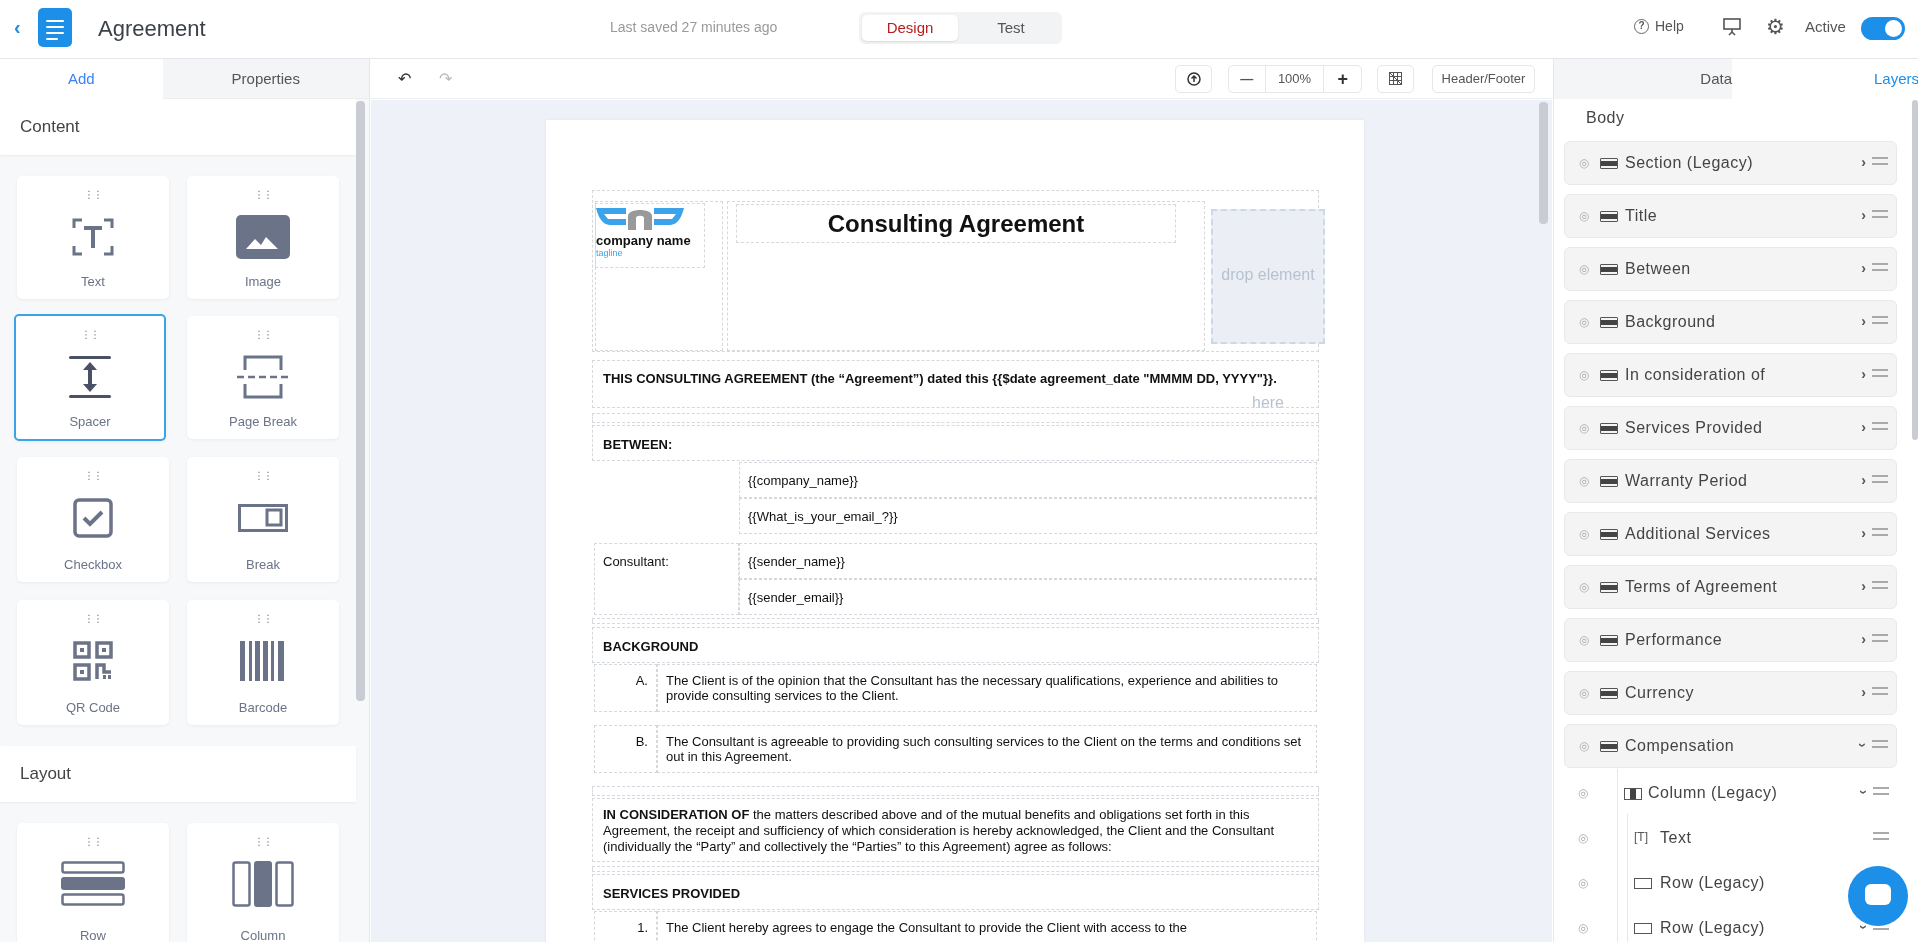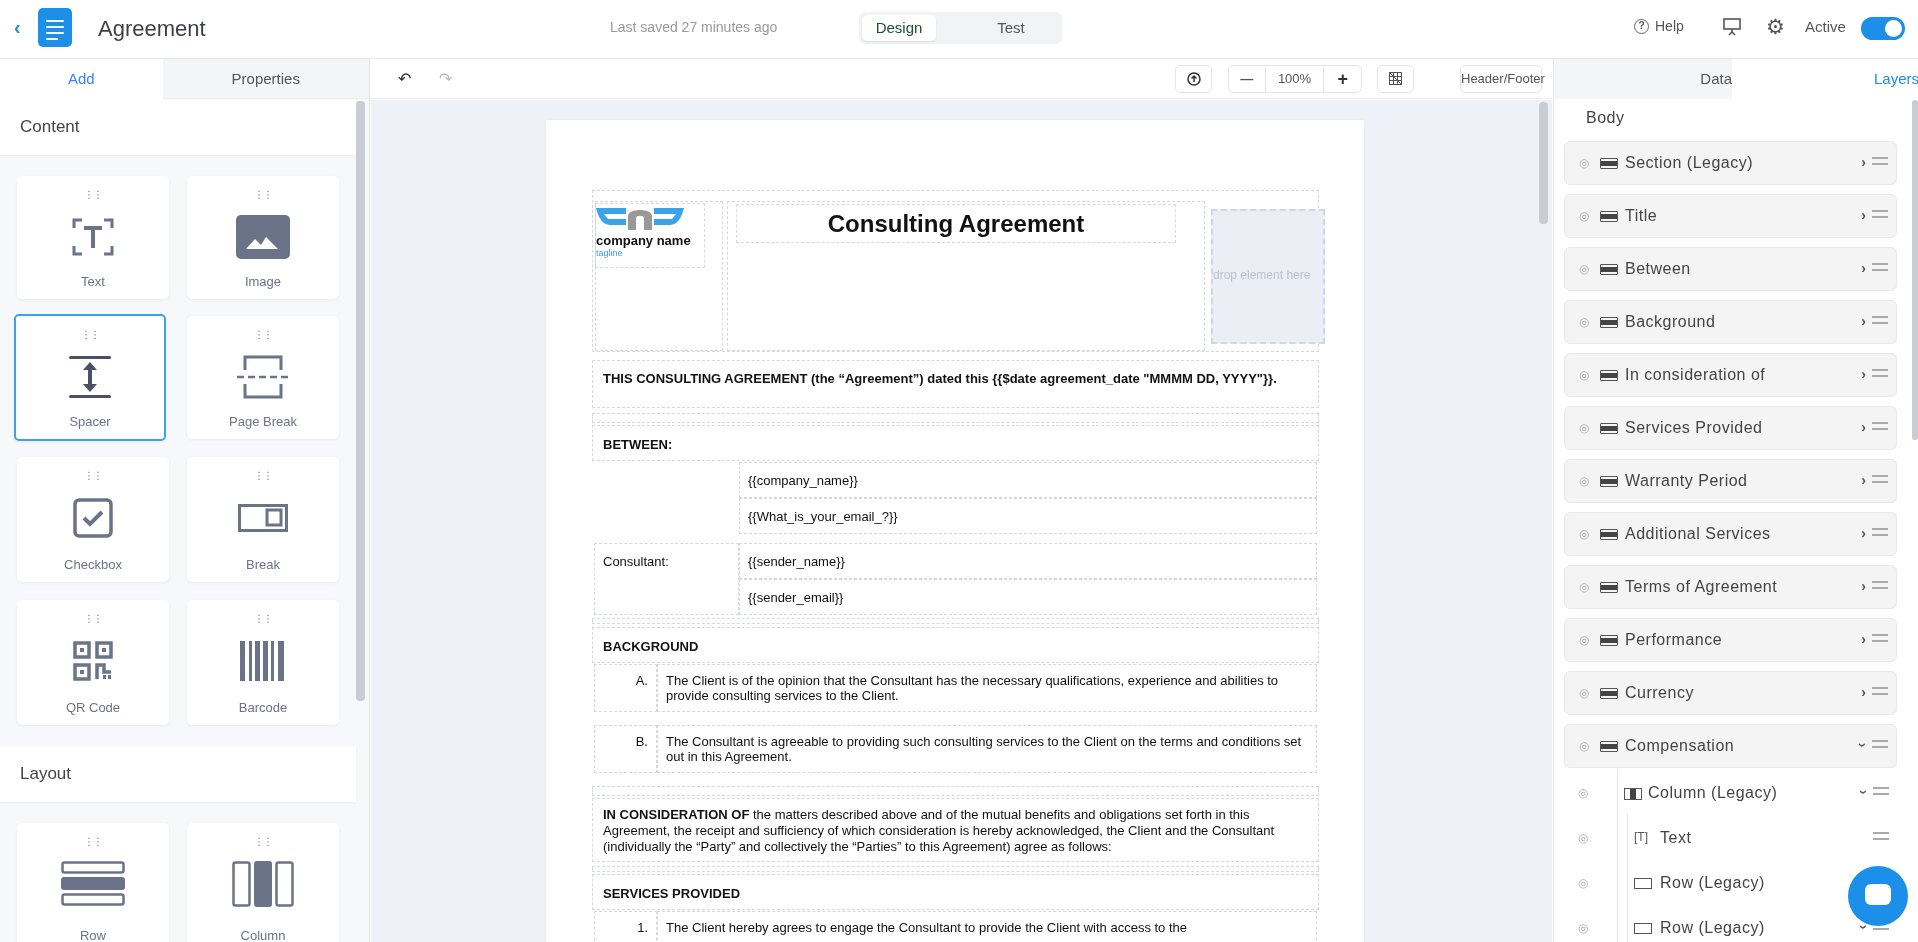--- a/index.html
+++ b/index.html
@@ -5,21 +5,21 @@
 *{box-sizing:border-box;margin:0;padding:0}
 html,body{width:1918px;height:942px;overflow:hidden;background:#fff;font-family:"Liberation Sans",sans-serif;color:#333}
 .topbar{position:absolute;left:0;top:0;width:1918px;height:59px;background:#fff;border-bottom:1px solid #e4e6ea}
 .back{position:absolute;left:14px;top:16px;color:#1c8fe8;font-size:20px;font-weight:bold}
 .docicon{position:absolute;left:38px;top:8px;width:34px;height:39px;background:#1c8fe8;border-radius:5px}
 .docicon i{position:absolute;left:8px;height:2px;background:#fff;border-radius:1px}
 .apptitle{position:absolute;left:98px;top:16px;font-size:22px;color:#3c4048}
 .saved{position:absolute;left:610px;top:19px;font-size:14px;color:#999}
 .seg{position:absolute;left:859px;top:12px;width:203px;height:32px;background:#f2f3f5;border-radius:6px;padding:3px}
 .seg div{position:absolute;top:3px;height:26px;line-height:26px;text-align:center;font-size:15px}
-.seg .on{left:3px;width:74px;background:#fff;border-radius:5px;color:#14532d;box-shadow:0 1px 2px rgba(0,0,0,.1)}
+.seg .on{left:3px;width:96px;background:#fff;border-radius:5px;color:#b91c1c;box-shadow:0 1px 2px rgba(0,0,0,.1)}
 .seg .off{left:104px;width:96px;color:#555}
 .help{position:absolute;left:1634px;top:18px;font-size:14px;color:#555;display:flex;align-items:center;gap:6px}
 .helpic{width:15px;height:15px;border:1.5px solid #666;border-radius:50%;font-size:10px;line-height:12px;text-align:center;font-weight:bold}
 .present{position:absolute;left:1722px;top:17px}
 .gear{position:absolute;left:1766px;top:15px;font-size:21px;color:#555}
 .active{position:absolute;left:1805px;top:18px;font-size:15px;color:#555}
 .toggle{position:absolute;left:1861px;top:17px;width:44px;height:23px;border-radius:12px;background:#1c8fe8}
 .toggle::after{content:"";position:absolute;right:3px;top:3px;width:17px;height:17px;border-radius:50%;background:#fff}
 
 .leftpanel{position:absolute;left:0;top:59px;width:370px;height:883px;background:#f7f8fa;border-right:1px solid #e4e6ea}
@@ -36,21 +36,21 @@
 
 .toolbar{position:absolute;left:371px;top:59px;width:1181px;height:40px;background:#fff;border-bottom:1px solid #eceef1}
 .tbtn{position:absolute;top:6px;height:28px;border:1px solid #e4e6ea;border-radius:5px;background:#fff;font-size:13px;color:#555;text-align:center;line-height:26px}
 .canvas{position:absolute;left:371px;top:100px;width:1181px;height:842px;background:#eef1f8}
 .cscroll{position:absolute;left:1539px;top:102px;width:9px;height:122px;background:#c9cdd3;border-radius:4px}
 .page{position:absolute;left:546px;top:120px;width:818px;height:822px;background:#fff;box-shadow:0 0 3px rgba(0,0,0,.06)}
 .doc{position:absolute;left:592px;top:190px;width:727px;font-family:"Liberation Sans",sans-serif;color:#111;font-size:13px}
 .db{border:1px dashed #d5d8dd}
 .blk{position:absolute;left:0;width:727px}
 .bold{font-weight:bold}
-.drop{position:absolute;border:2px dashed #cdd8e6;background:#ebeff5;color:#b8c2cf;font-size:12px;text-align:left}
+.drop{position:absolute;border:2px dashed #cdd8e6;background:#ebeff5;color:#b8c2cf;font-size:16px;text-align:center}
 
 .rightpanel{position:absolute;left:1553px;top:59px;width:365px;height:883px;background:#fff;border-left:1px solid #e4e6ea}
 .rtab{position:absolute;top:0;height:40px;line-height:40px;text-align:right;font-size:15px}
 .layer{position:absolute;left:10px;width:333px;height:44px;background:#f4f4f5;border:1px solid #e8e9eb;border-radius:6px}
 .layer .eye,.sub .eye{position:absolute;left:14px;top:14px;font-size:12px;color:#aaa}
 .layer .ric{position:absolute;left:35px;top:16px;width:18px;height:11px;border:1px solid #555;border-radius:1px}
 .layer .ric::before{content:"";position:absolute;left:0;top:2px;width:16px;height:5px;background:#444}
 .layer .name,.sub .name{position:absolute;top:12px;font-size:16px;color:#444;letter-spacing:.5px}
 .layer .name{left:60px}
 .chev{position:absolute;right:30px;top:12px;font-size:14px;color:#555;font-weight:bold}
@@ -233,21 +233,21 @@
     <div style="width:37px;border-right:1px solid #e4e6ea;font-weight:bold">—</div>
     <div style="width:59px;border-right:1px solid #e4e6ea">100%</div>
     <div style="width:37px;font-size:18px;font-weight:bold;color:#333">+</div>
   </div>
   <div class="tbtn" style="left:1006px;width:37px">
     <svg width="13" height="13" viewBox="0 0 13 13" style="margin-top:6px">
         <rect x="0.5" y="0.5" width="12" height="12" fill="none" stroke="#555"></rect>
         <path d="M0 4.5h13M0 8.5h13M4.5 0v13M8.5 0v13M0 0l13 13" stroke="#555" stroke-width="1"></path>
       </svg>
   </div>
-  <div class="tbtn" style="left:1089px;width:82px">Header/Footer</div>
+  <div class="tbtn" style="left:1061px;width:103px">Header/Footer</div>
 </div>
 
 <div class="canvas"></div>
 <div class="cscroll"></div>
 <div class="page"></div>
 
 <div class="doc">
 
   <div class="blk db" style="top:0;height:162px">
     <div class="db" style="position:absolute;left:2px;top:10px;width:128px;height:150px"></div>

